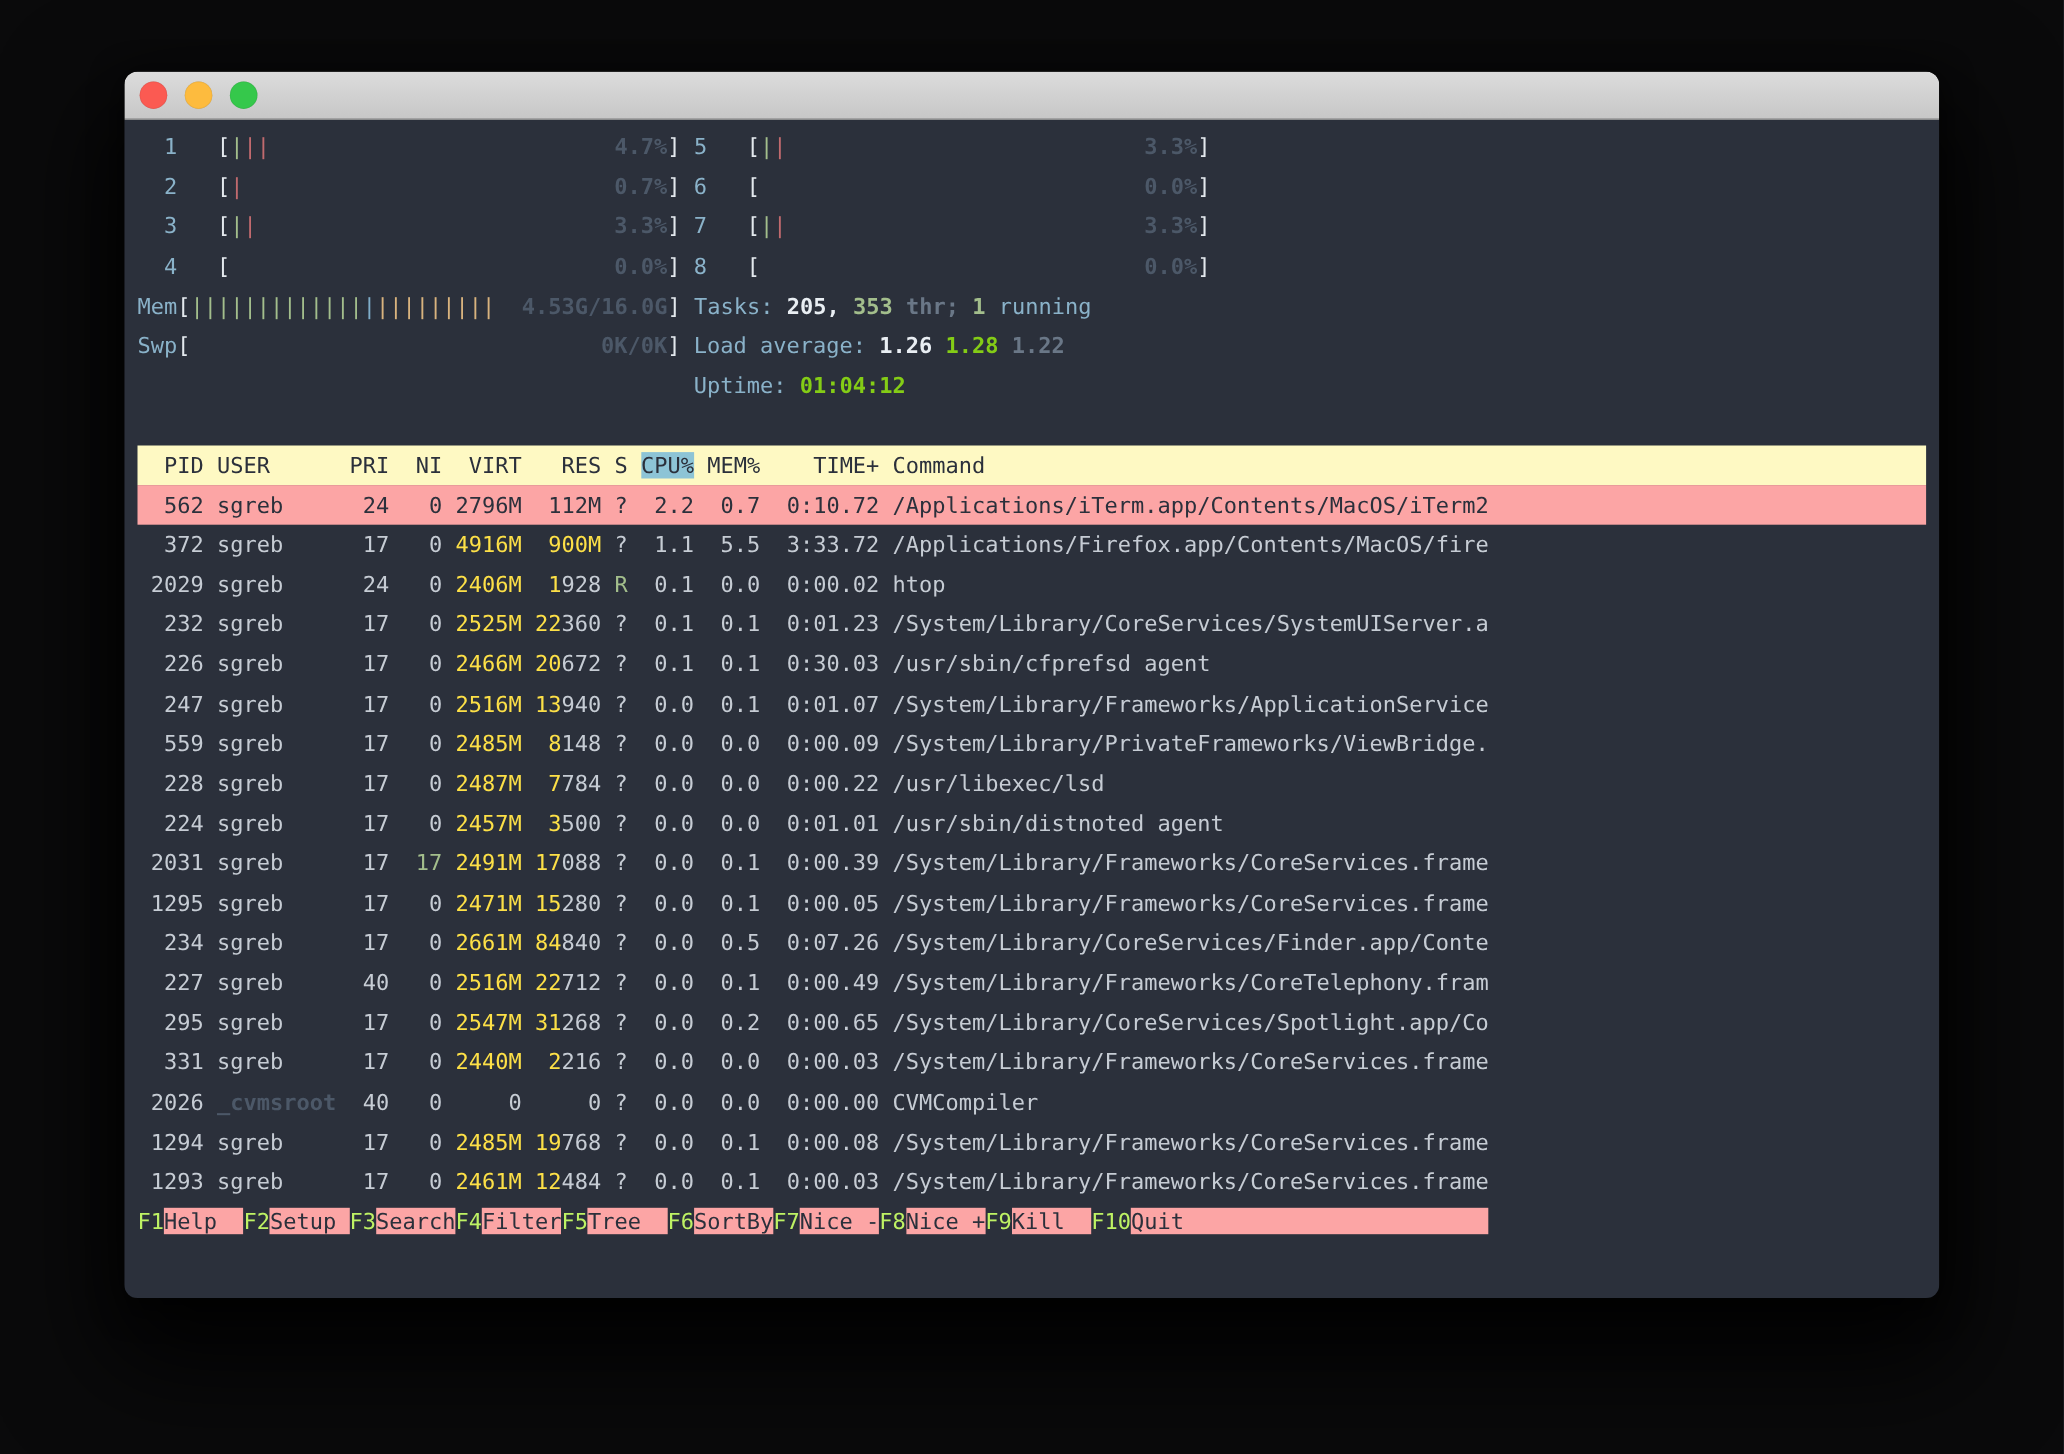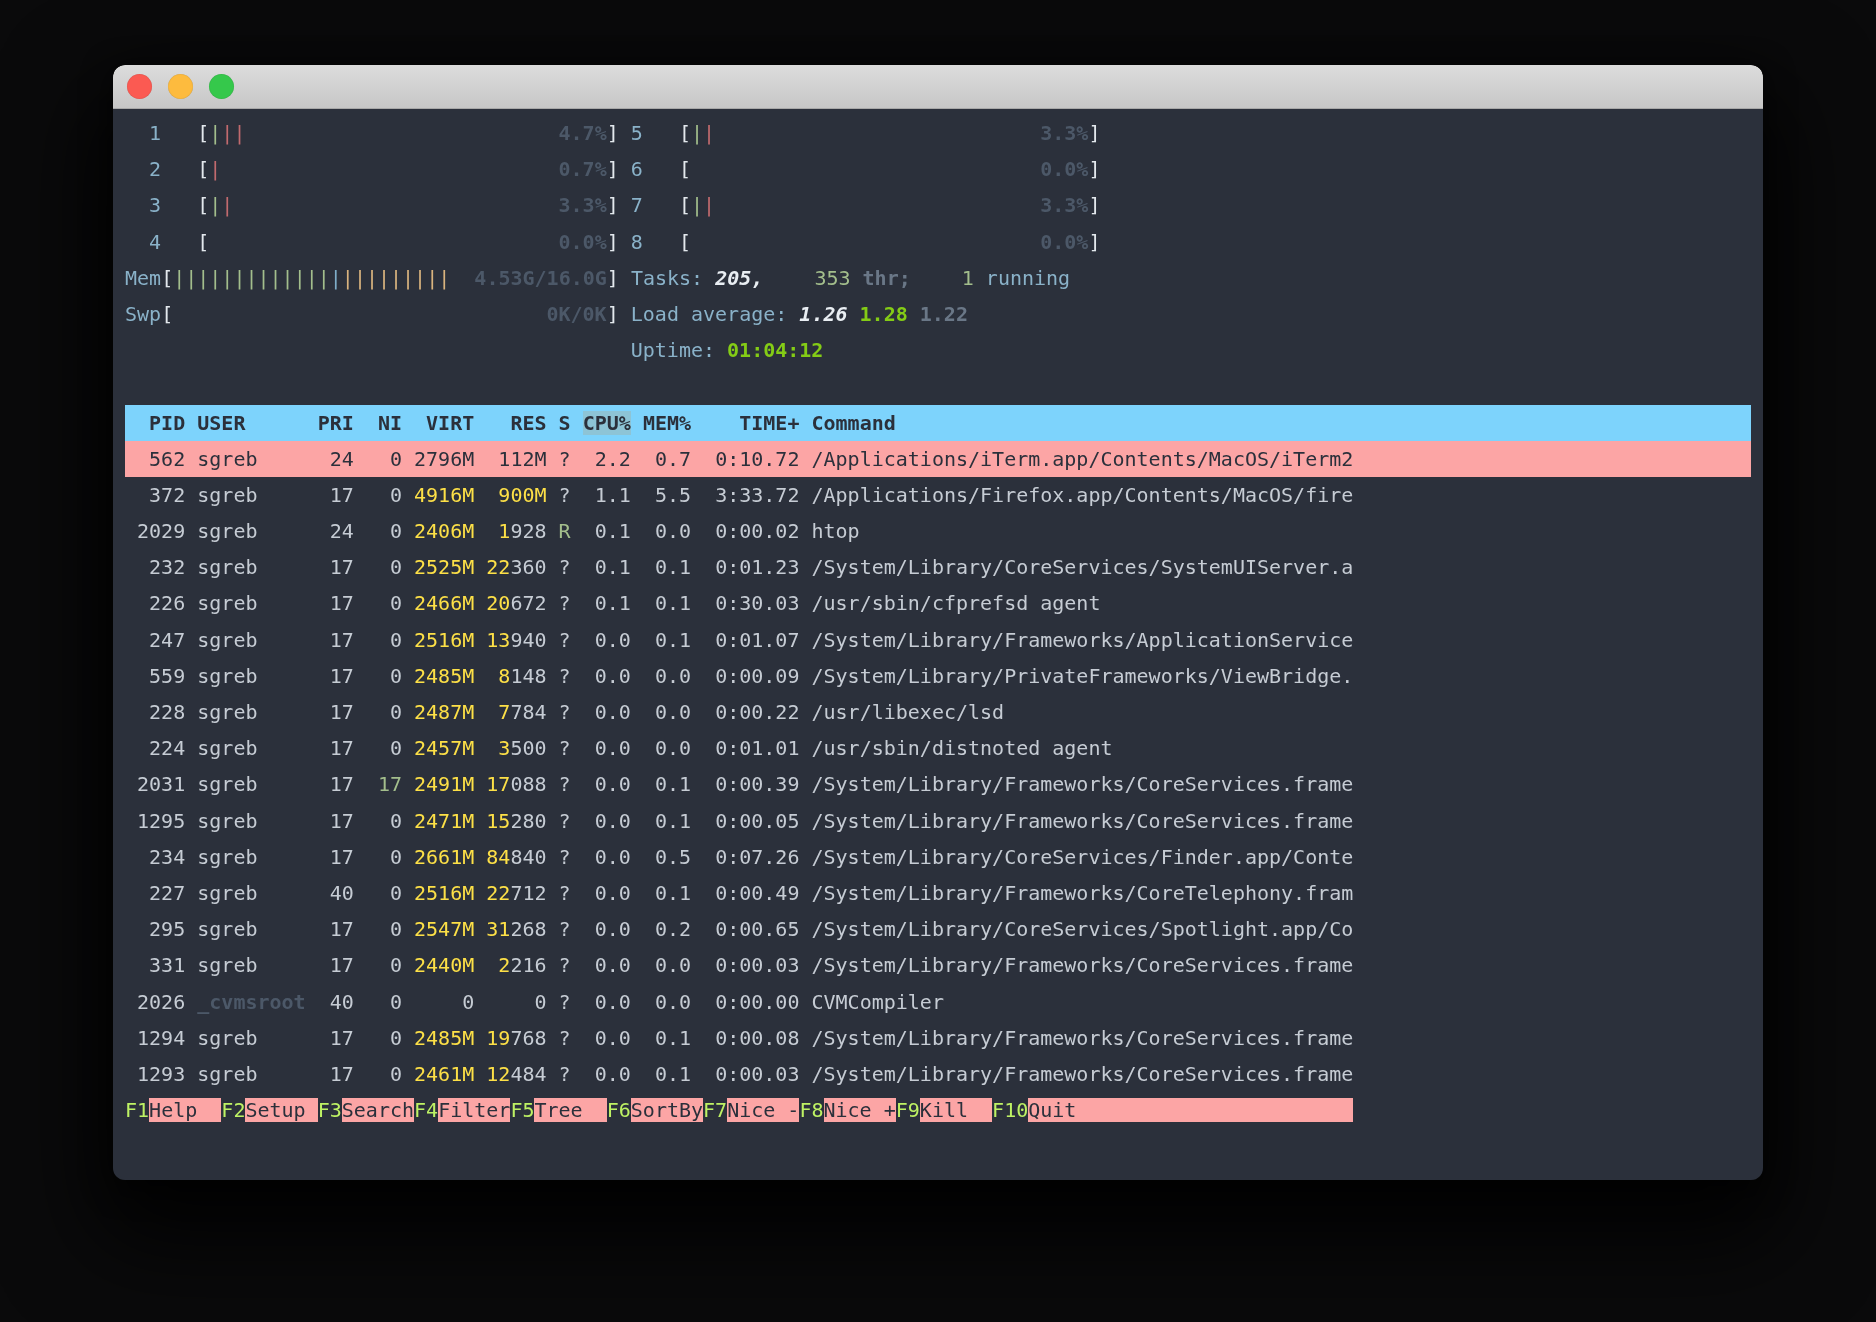--- a/index.html
+++ b/index.html
@@ -36,36 +36,36 @@
     background:#2b303b;
     height:1071px;
     padding:6px 12px 0 12px;
     font-size:20px;
     line-height:36.2px;
     color:#c6ccd4;
     white-space:pre;
   }
   .ln{height:36.2px;white-space:pre;}
   .c-blue{color:#8ab2c9;}
-  .c-bright{color:#e9eef3;font-weight:bold;font-style:italic;}
-  .c-greenB{color:#a3be8c;font-weight:normal;margin-left:39px;}
+  .c-bright{color:#e9eef3;font-weight:bold;}
+  .c-greenB{color:#a3be8c;font-weight:bold;}
   .c-paleB{color:#84cc16;font-weight:bold;}
   .c-gray{color:#6a7787;font-weight:bold;}
   .c-dimB{color:#4c5868;font-weight:bold;}
   .c-cyan{color:#fde047;}
   .c-green{color:#a3be8c;}
   .c-red{color:#c16a6e;}
   .c-yellow{color:#d9b37e;}
   .c-barBlue{color:#7fadc9;}
   .c-bracket{color:#e3e8ed;}
   .c-dimUB{color:#4c5868;font-weight:bold;}
   .c-key{color:#bef264;}
   .bg-sel{background:#fca5a5;color:#2b303b;font-weight:normal;}
   .bg-sel *{color:#2b303b !important;font-weight:normal !important;}
-  .bg-hdr{background:#7dd3fc;color:#2b303b;font-weight:bold;}
+  .bg-hdr{background:#fef9c3;color:#2b303b;}
   .bg-hdr *{color:#2b303b !important;}
   .bg-hdr .sortcol{background:#8dc4d6;}
 </style>
 </head>
 <body>
 
 <div class="window">
   <div class="titlebar">
     <div class="tl red"></div>
     <div class="tl yellow"></div>

